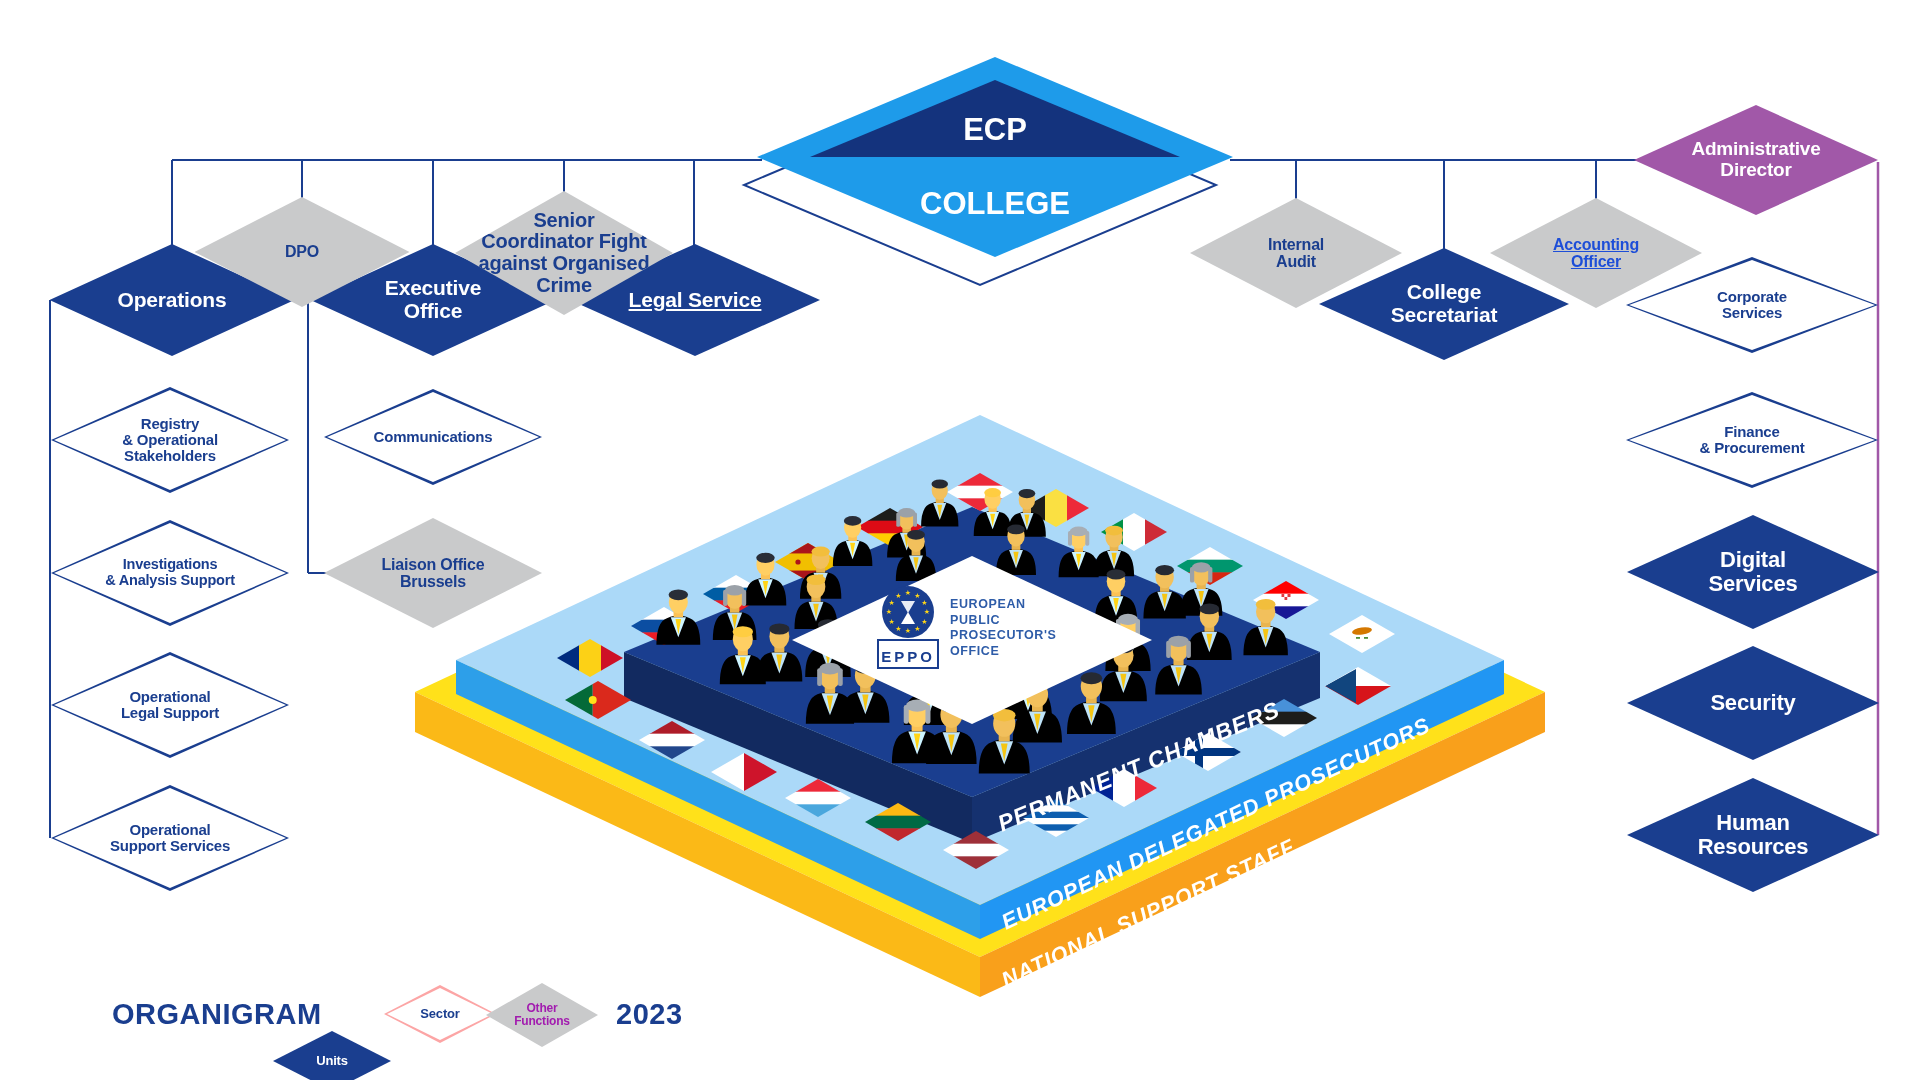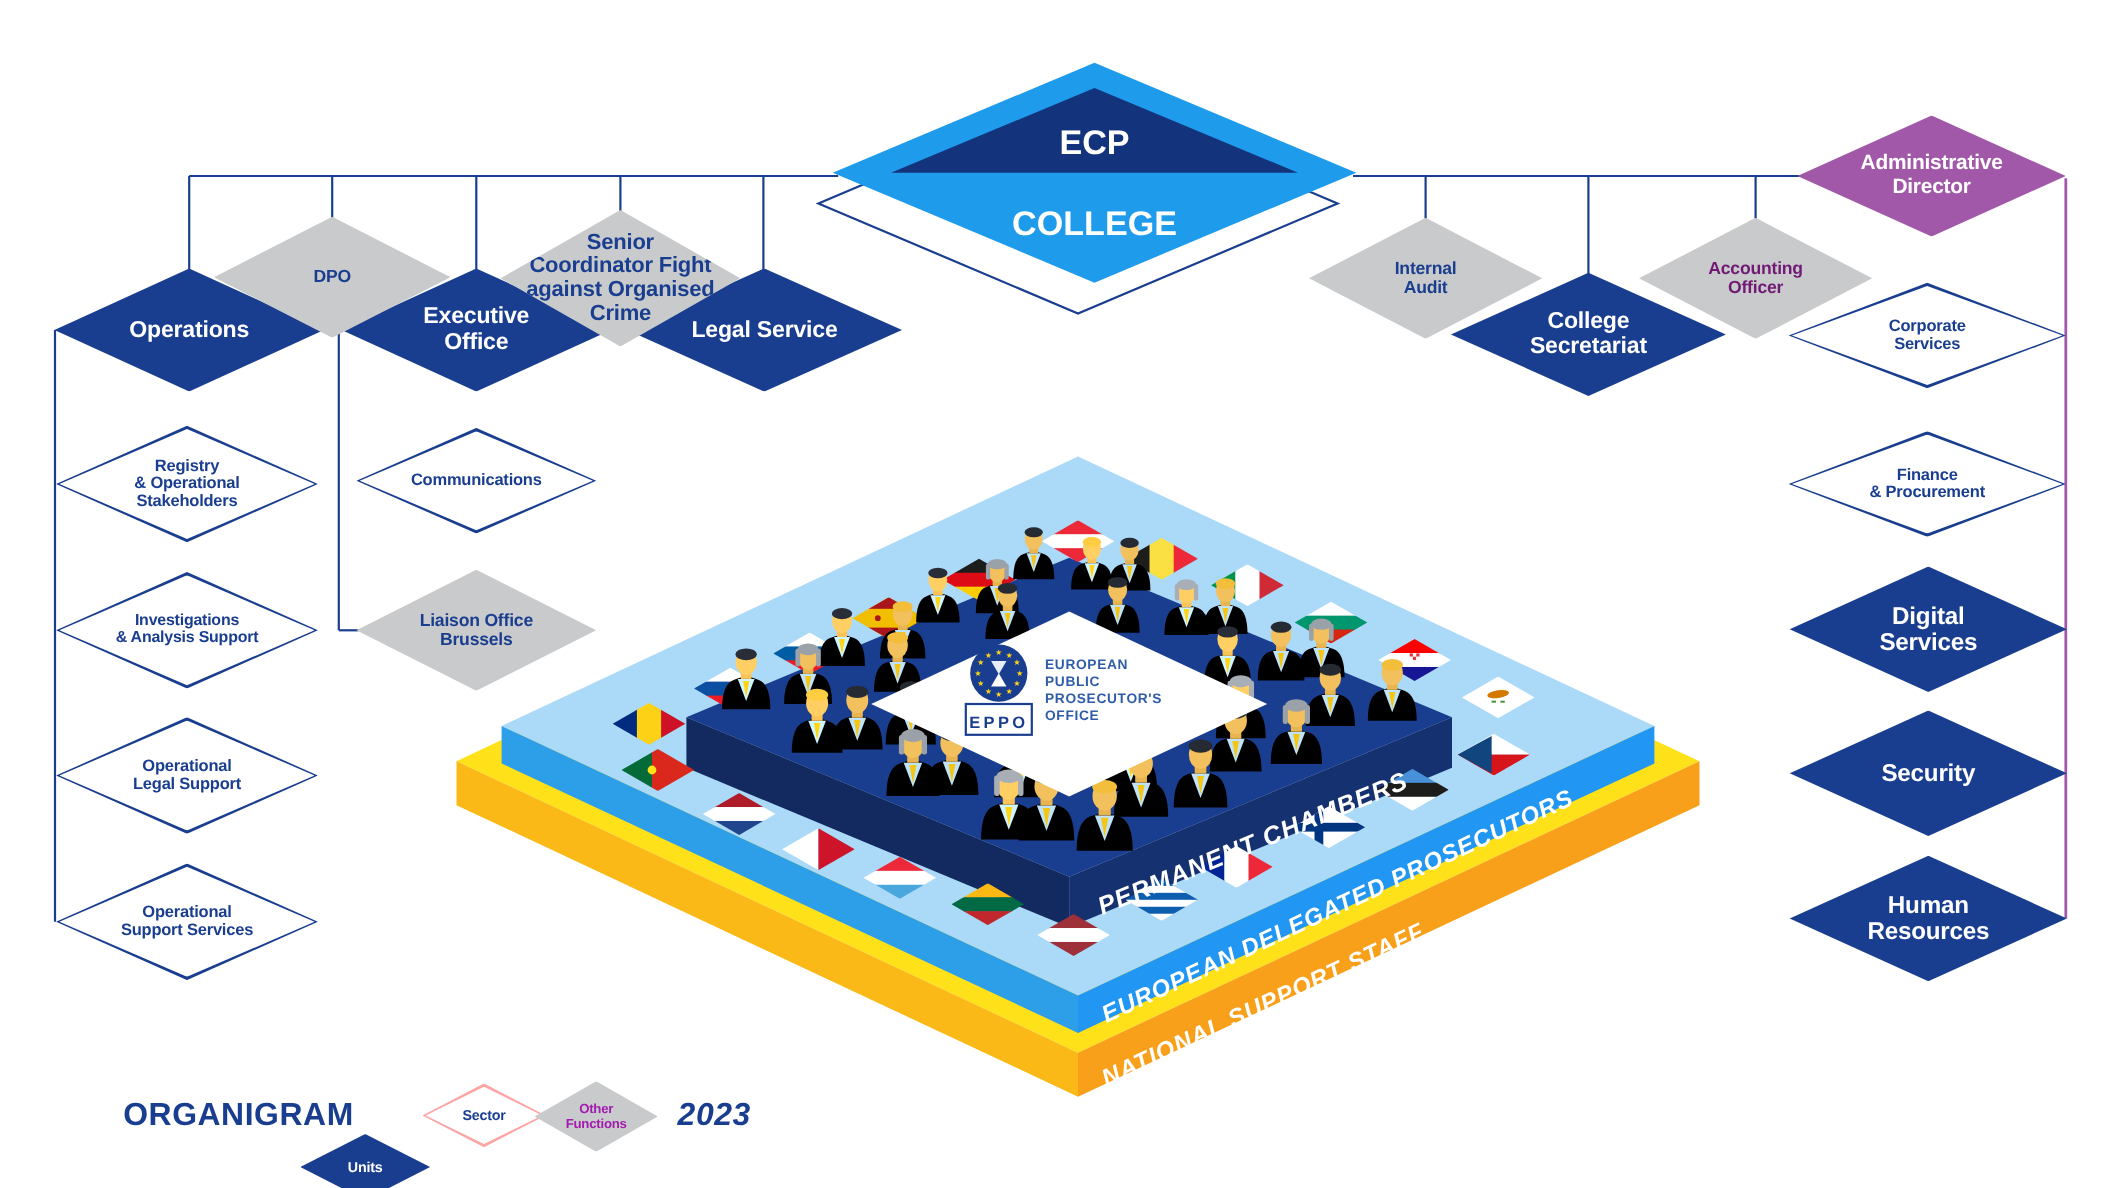--- a/index.html
+++ b/index.html
@@ -401,38 +401,38 @@
           <ellipse cx="0" cy="-52.5" rx="10.2" ry="5.6" fill="#9BA1A8"></ellipse>
           <rect x="-12.2" y="-53" width="4.6" height="17" rx="2" fill="#9BA1A8"></rect>
           <rect x="7.6" y="-53" width="4.6" height="17" rx="2" fill="#9BA1A8"></rect>
         </symbol>
       </defs>
     </svg>
   <div id="nodes">
       <div class="node diamond" style="left: 49.5px; top: 244px; width: 245px; height: 112px; font-size: 21px; background: rgb(26, 62, 143); color: rgb(255, 255, 255);"><span class="lbl">Operations</span></div>
       <div class="node diamond" style="left: 310.5px; top: 244px; width: 245px; height: 112px; font-size: 21px; background: rgb(26, 62, 143); color: rgb(255, 255, 255);"><span class="lbl">Executive
 Office</span></div>
-      <div class="node diamond" style="left: 570px; top: 244px; width: 250px; height: 112px; font-size: 21px; background: rgb(26, 62, 143); color: rgb(255, 255, 255);"><span class="lbl">Legal Service</span></div>
+      <div class="node diamond" style="left: 570px; top: 244px; width: 250px; height: 112px; font-size: 21px; background: rgb(26, 62, 143); color: rgb(255, 255, 255); text-decoration: underline;"><span class="lbl">Legal Service</span></div>
       <div class="node diamond" style="left: 1319px; top: 248px; width: 250px; height: 112px; font-size: 21px; background: rgb(26, 62, 143); color: rgb(255, 255, 255);"><span class="lbl">College
 Secretariat</span></div>
       <div class="node diamond" style="left: 1627px; top: 515px; width: 252px; height: 114px; font-size: 22px; background: rgb(26, 62, 143); color: rgb(255, 255, 255);"><span class="lbl">Digital
 Services</span></div>
       <div class="node diamond" style="left: 1627px; top: 646px; width: 252px; height: 114px; font-size: 22px; background: rgb(26, 62, 143); color: rgb(255, 255, 255);"><span class="lbl">Security</span></div>
       <div class="node diamond" style="left: 1627px; top: 778px; width: 252px; height: 114px; font-size: 22px; background: rgb(26, 62, 143); color: rgb(255, 255, 255);"><span class="lbl">Human
 Resources</span></div>
       <div class="node diamond" style="left: 1634px; top: 105px; width: 244px; height: 110px; font-size: 19px; background: rgb(161, 88, 168); color: rgb(255, 255, 255);"><span class="lbl">Administrative
 Director</span></div>
       <div class="node diamond" style="left: 194.5px; top: 197px; width: 215px; height: 110px; font-size: 16px; background: rgb(201, 202, 203); color: rgb(26, 62, 143);"><span class="lbl">DPO</span></div>
       <div class="node diamond" style="left: 455px; top: 191px; width: 218px; height: 124px; font-size: 20px; background: rgb(201, 202, 203); color: rgb(26, 62, 143);"><span class="lbl">Senior
 Coordinator Fight
 against Organised
 Crime</span></div>
       <div class="node diamond" style="left: 1190px; top: 198px; width: 212px; height: 110px; font-size: 16px; background: rgb(201, 202, 203); color: rgb(26, 62, 143);"><span class="lbl">Internal
 Audit</span></div>
-      <div class="node diamond" style="left: 1490px; top: 198px; width: 212px; height: 110px; font-size: 16px; background: rgb(201, 202, 203); color: #701a75;"><span class="lbl">Accounting
+      <div class="node diamond" style="left: 1490px; top: 198px; width: 212px; height: 110px; font-size: 16px; background: rgb(201, 202, 203); color: #1d4ed8; text-decoration: underline;"><span class="lbl">Accounting
 Officer</span></div>
       <div class="node diamond" style="left: 324px; top: 518px; width: 218px; height: 110px; font-size: 16px; background: rgb(201, 202, 203); color: rgb(26, 62, 143);"><span class="lbl">Liaison Office
 Brussels</span></div>
       <div class="node diamond" style="left: 51px; top: 387px; width: 238px; height: 106px; font-size: 15px; background: rgb(26, 62, 143); color: rgb(26, 62, 143);"><div class="inner"></div><span class="lbl">Registry
 &amp; Operational
 Stakeholders</span></div>
       <div class="node diamond" style="left: 51px; top: 520px; width: 238px; height: 106px; font-size: 14.5px; background: rgb(26, 62, 143); color: rgb(26, 62, 143);"><div class="inner"></div><span class="lbl">Investigations
 &amp; Analysis Support</span></div>
       <div class="node diamond" style="left: 51px; top: 652px; width: 238px; height: 106px; font-size: 15px; background: rgb(26, 62, 143); color: rgb(26, 62, 143);"><div class="inner"></div><span class="lbl">Operational
 Legal Support</span></div>
@@ -445,14 +445,14 @@
 &amp; Procurement</span></div>
     </div>
 
   <div class="legend-title" style="left:64px;top:998px;font-size:29px;margin-left:48px;">ORGANIGRAM</div>
   <div id="legend-items">
       <div class="node diamond" style="left: 273px; top: 1031px; width: 118px; height: 60px; font-size: 13px; background: rgb(26, 62, 143); color: rgb(255, 255, 255);"><span class="lbl">Units</span></div>
       <div class="node diamond" style="left: 384px; top: 985px; width: 112px; height: 58px; font-size: 13px; background: #fca5a5; color: rgb(26, 62, 143);"><div class="inner"></div><span class="lbl">Sector</span></div>
       <div class="node diamond" style="left: 486px; top: 983px; width: 112px; height: 64px; font-size: 12px; background: rgb(201, 202, 203); color: #a21caf;"><span class="lbl">Other
 Functions</span></div>
     </div>
-  <div class="legend-title" style="left:616px;top:998px;font-size:29px;font-style:italic;">2023</div>
+  <div class="legend-title" style="left:616px;top:998px;font-size:29px;">2023</div>
 </div>
 
 </body></html>

